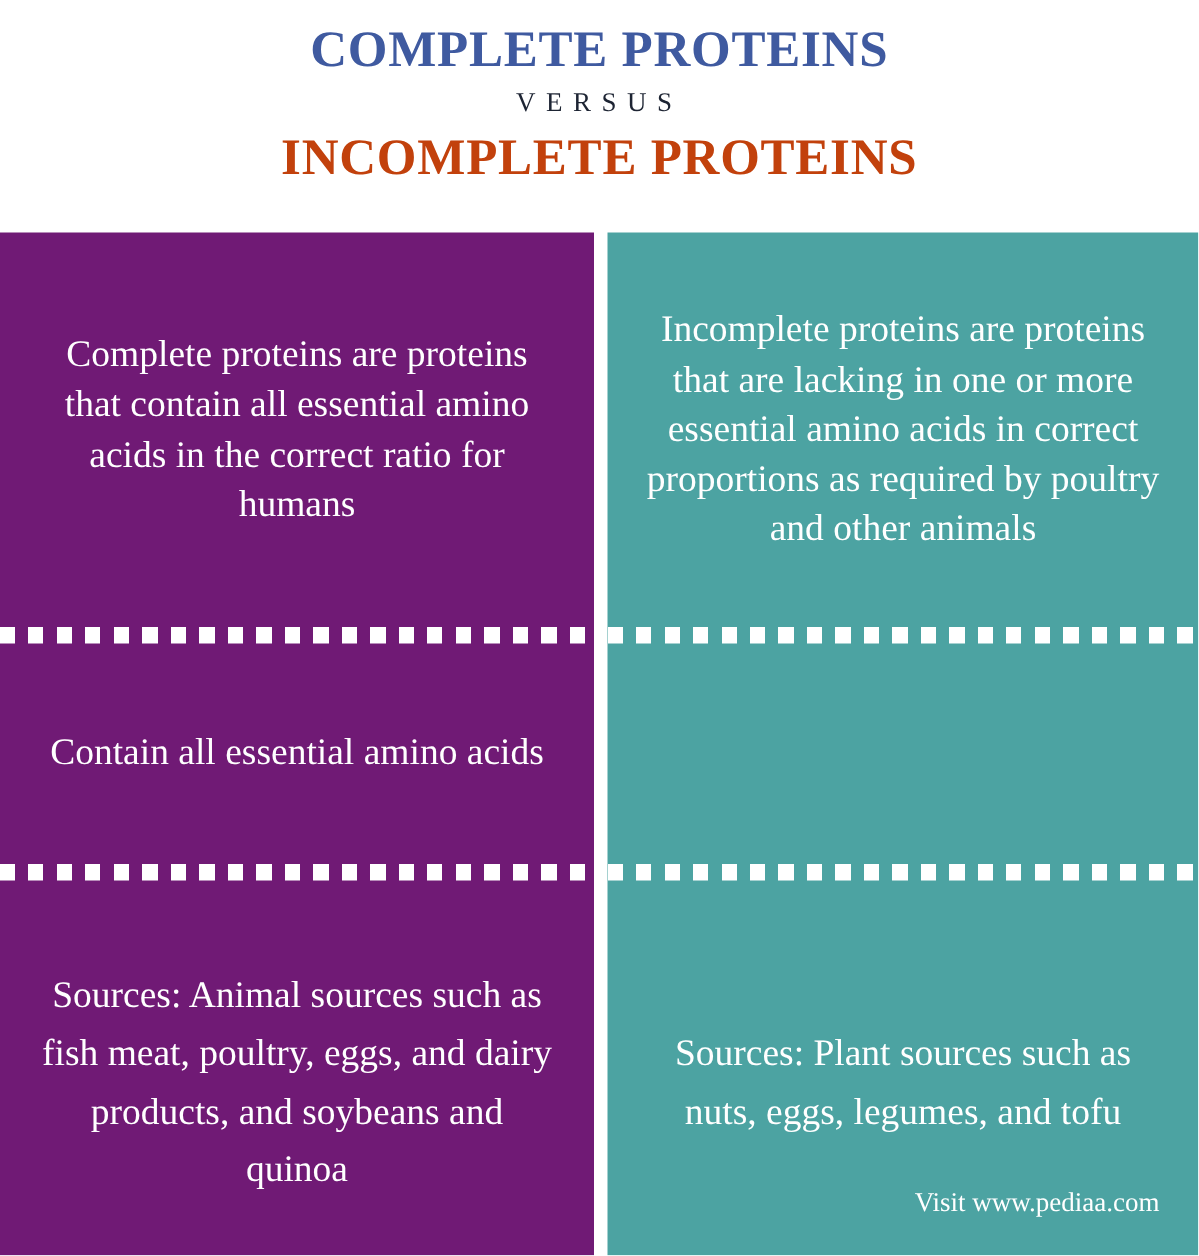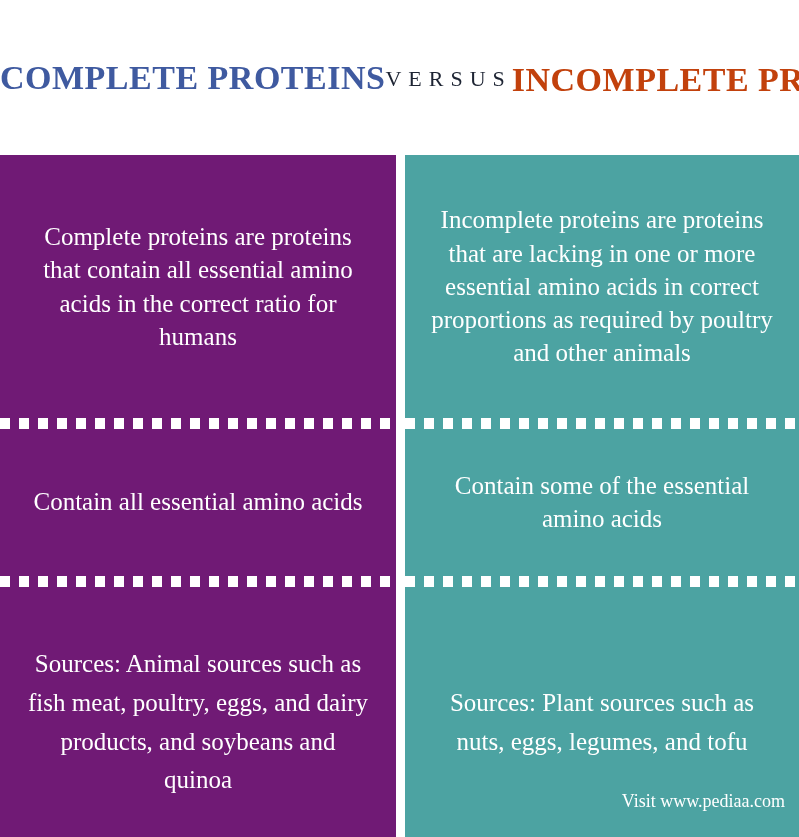--- a/index.html
+++ b/index.html
@@ -20,36 +20,37 @@
 
   
   .header {
     position: absolute;
     left: 0;
     top: 0;
     width: 799px;
     height: 155px;
     background: #ffffff;
     display: flex;
-    flex-direction: row;
+    flex-direction: column;
     align-items: center;
     justify-content: flex-start;
+    padding-top: 14px;
     box-sizing: border-box;
   }
   .title-main {
     font-size: 34px;
     font-weight: bold;
     color: #3f5aa0;
     letter-spacing: 0.5px;
     line-height: 1.15;
     text-align: center;
     white-space: nowrap;
   }
   .title-versus {
-    font-size: 22px;
+    font-size: 18px;
     font-weight: normal;
     color: #1d2433;
     letter-spacing: 7px;
     line-height: 1.5;
     text-align: center;
     margin-top: 2px;
     white-space: nowrap;
   }
   .title-alt {
     font-size: 34px;
@@ -124,21 +125,21 @@
       #ffffff 10px,
       transparent 10px,
       transparent 19px
     );
   }
   .divider-1 { top: 263px; }
   .divider-2 { top: 421px; }
 
   .attribution {
     position: absolute;
-    right: 14px;
+    right: 26px;
     bottom: 24px;
     color: #ffffff;
     font-size: 18px;
     line-height: 1.2;
     text-align: right;
     white-space: nowrap;
   }
 </style>
 </head>
 <body>
@@ -165,23 +166,20 @@
       <div class="cell row3">
         <div class="cell-text">Sources: Animal sources such as fish meat, poultry, eggs, and dairy products, and soybeans and quinoa</div>
       </div>
     </div>
 
     <div class="column column-right">
       <div class="cell row1">
         <div class="cell-text">Incomplete proteins are proteins that are lacking in one or more essential amino acids in correct proportions as required by poultry and other animals</div>
       </div>
       <div class="divider divider-1"></div>
-      <div class="cell row2">
-        <div class="cell-text">Contain some of the essential amino acids</div>
-      </div>
       <div class="divider divider-2"></div>
       <div class="cell row3">
         <div class="cell-text">Sources: Plant sources such as nuts, eggs, legumes, and tofu</div>
       </div>
       <div class="attribution">Visit www.pediaa.com</div>
     </div>
 
   </div>
 </div>
 

